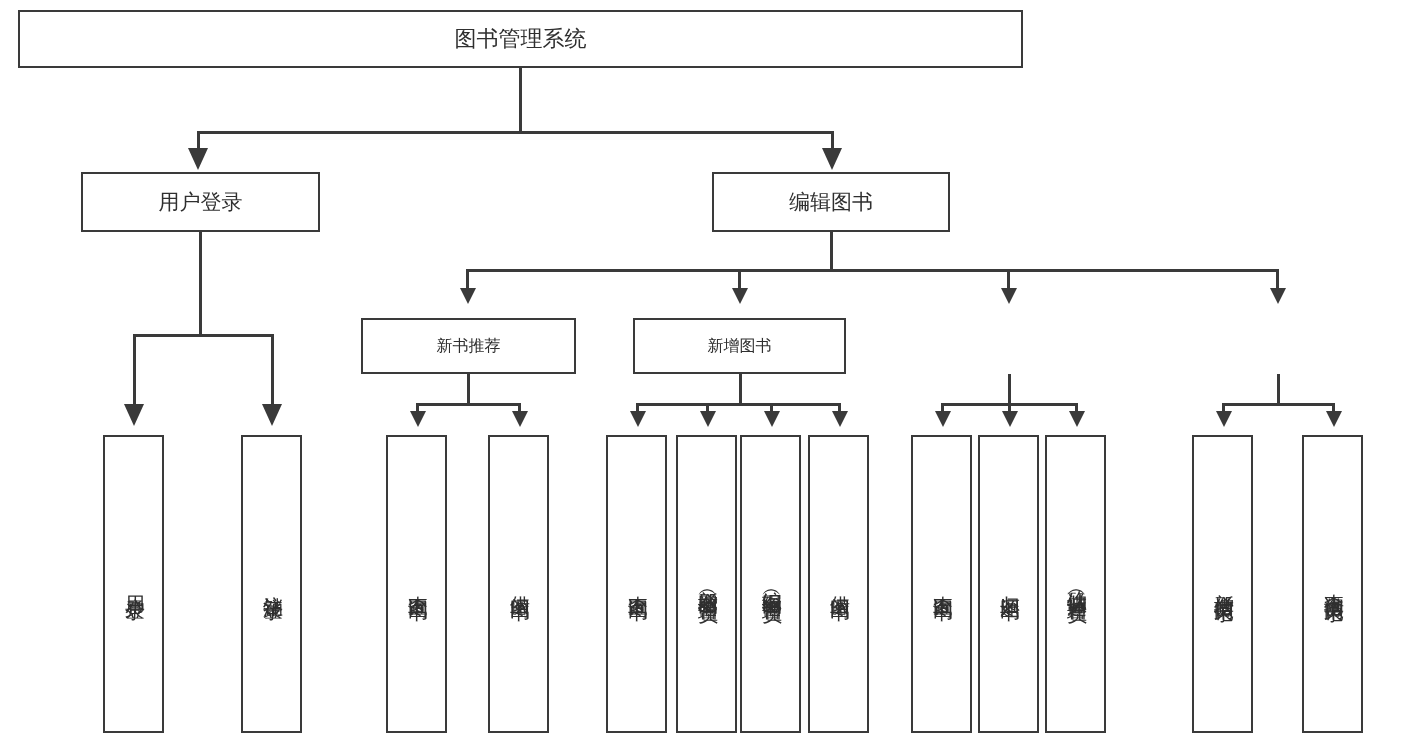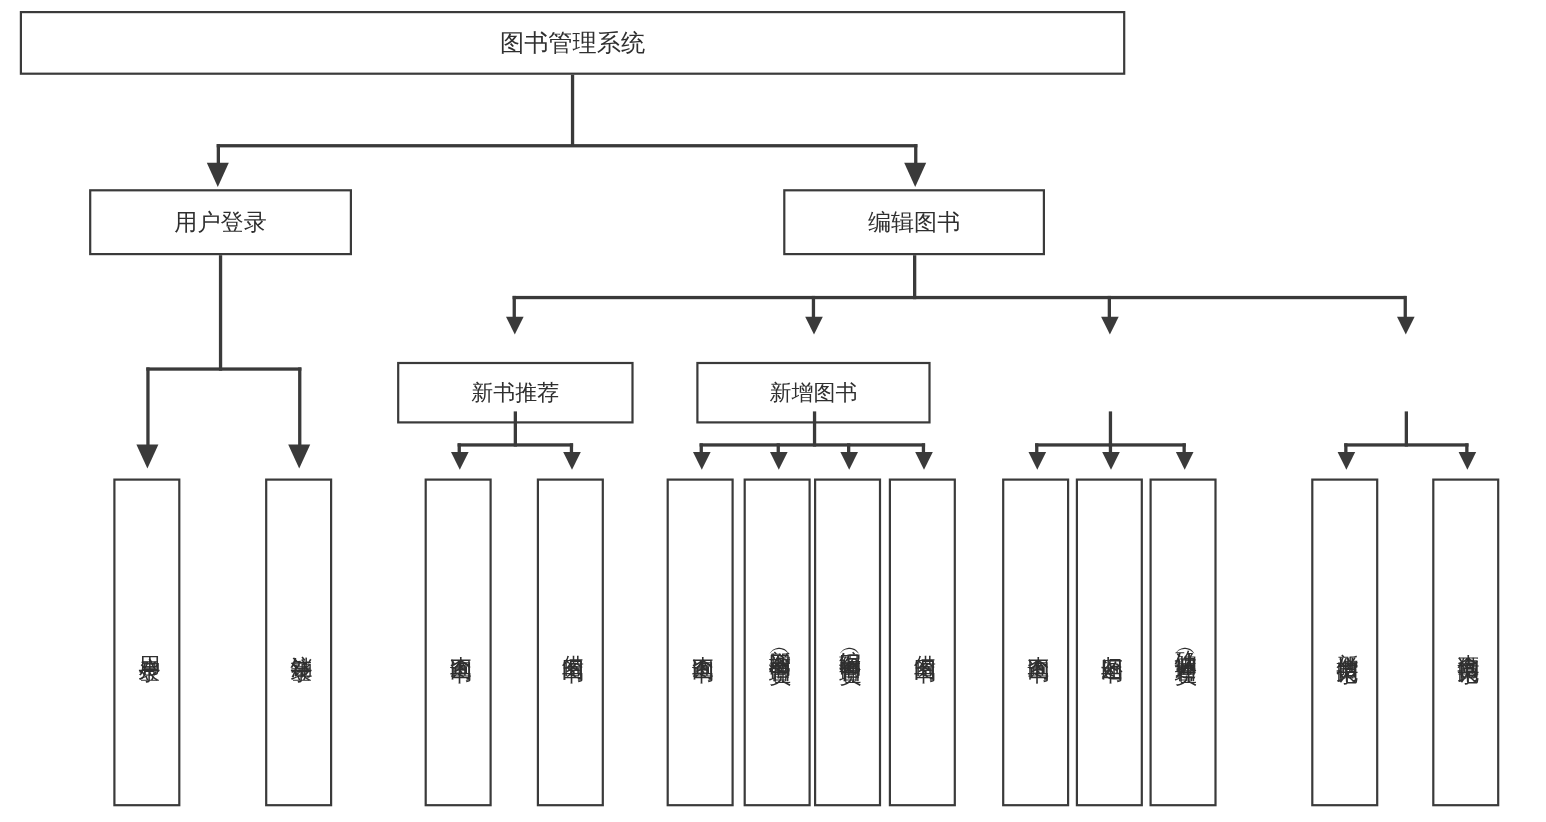--- a/index.html
+++ b/index.html
@@ -24,21 +24,21 @@
     border:2px solid #3a3a3a;
     background:#ffffff;
     display:flex;
     align-items:center;
     justify-content:center;
     text-align:center;
     color:#2f2f2f;
   }
   .node.root{ font-size:22px; }
   .node.lvl1{ font-size:21px; }
-  .node.lvl2{ font-size:20px;margin-top:11px; }
+  .node.lvl2{ font-size:16px; }
   .node.leaf{ font-size:20px; padding:6px 0; }
   .node.leaf .vtext{
     writing-mode:vertical-rl;
     text-orientation:upright;
     letter-spacing:2px;
     line-height:1.0;
     white-space:nowrap;
   }
   
   .vline{ position:absolute; width:3px; background:#3a3a3a; }

